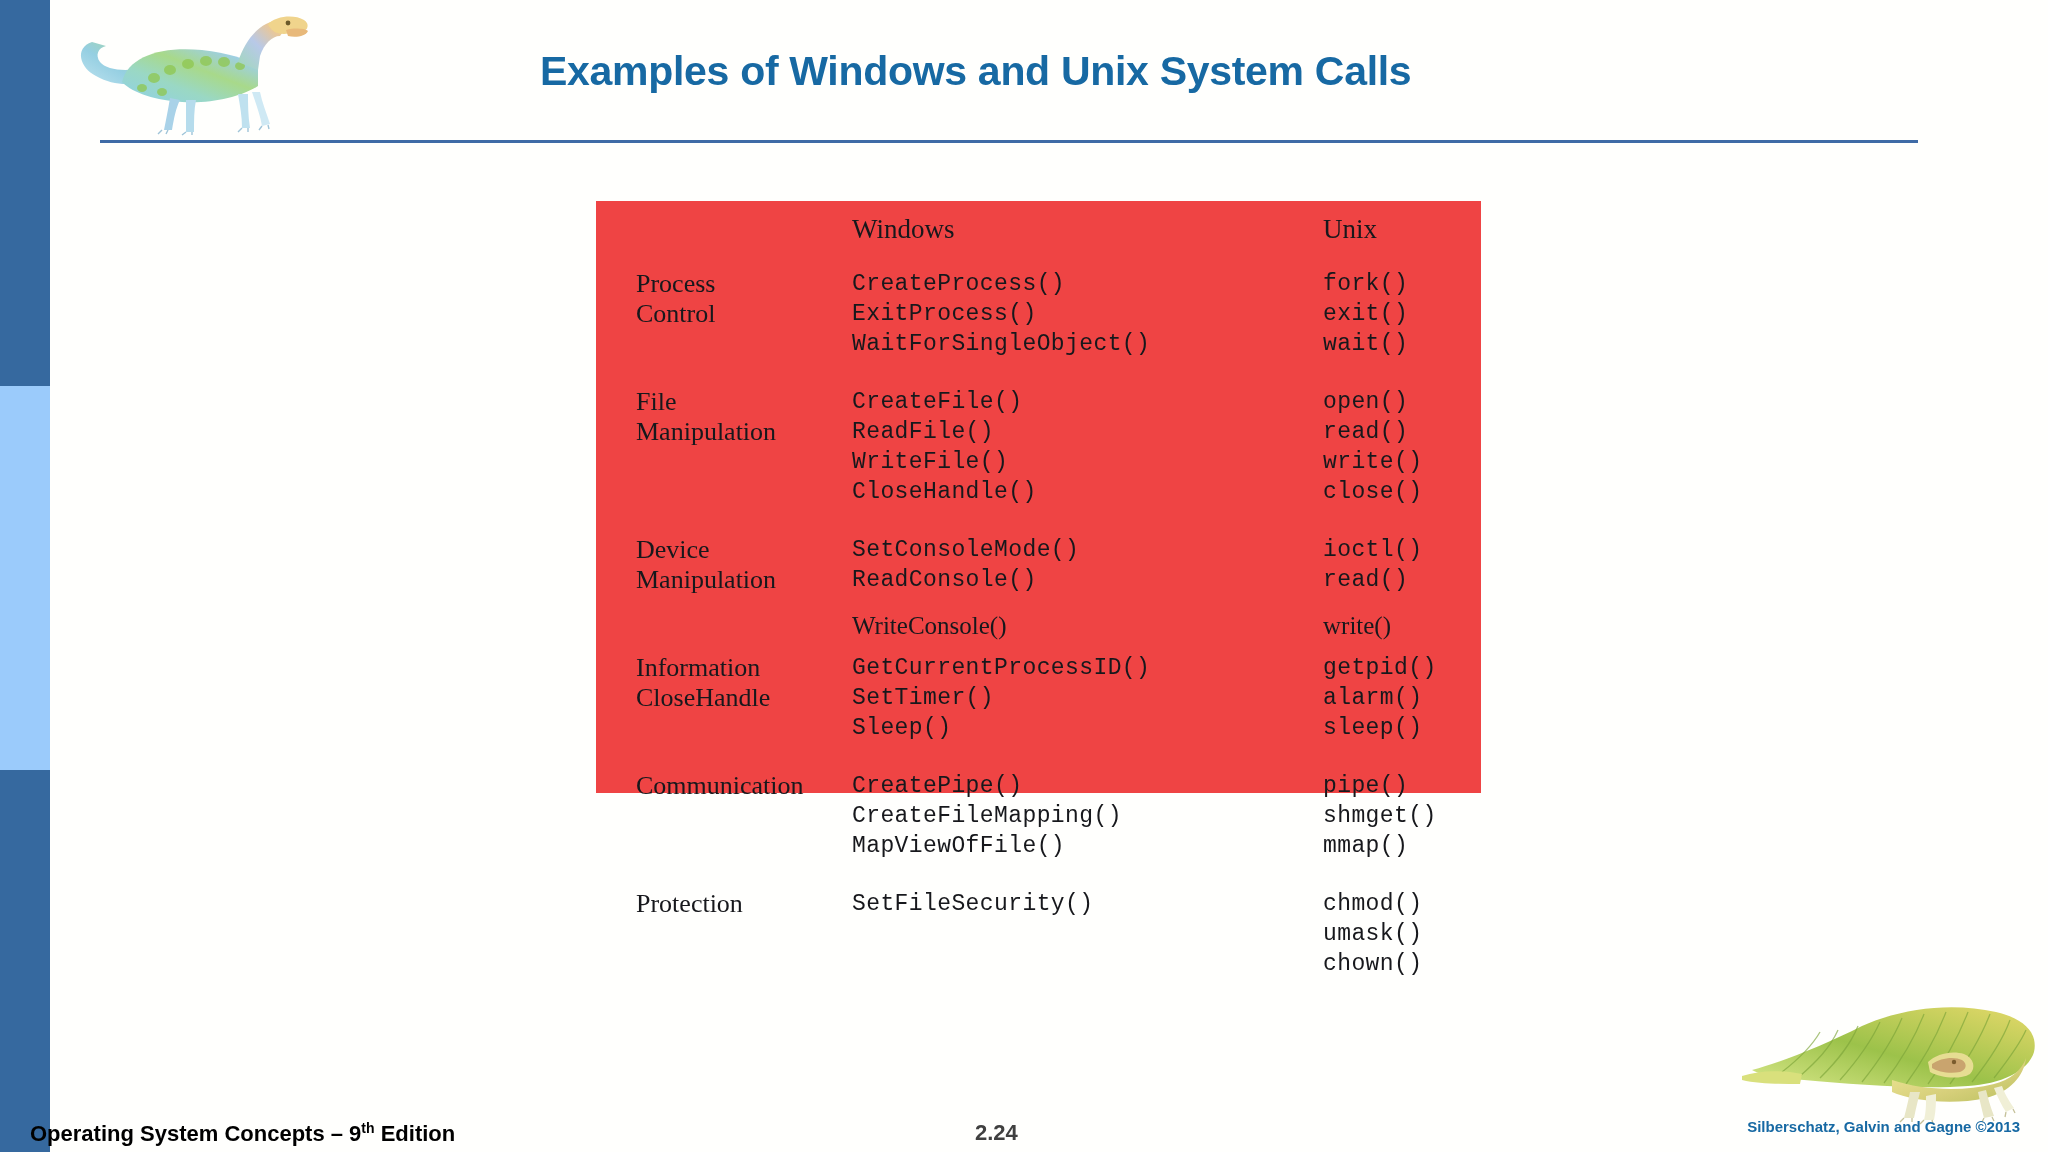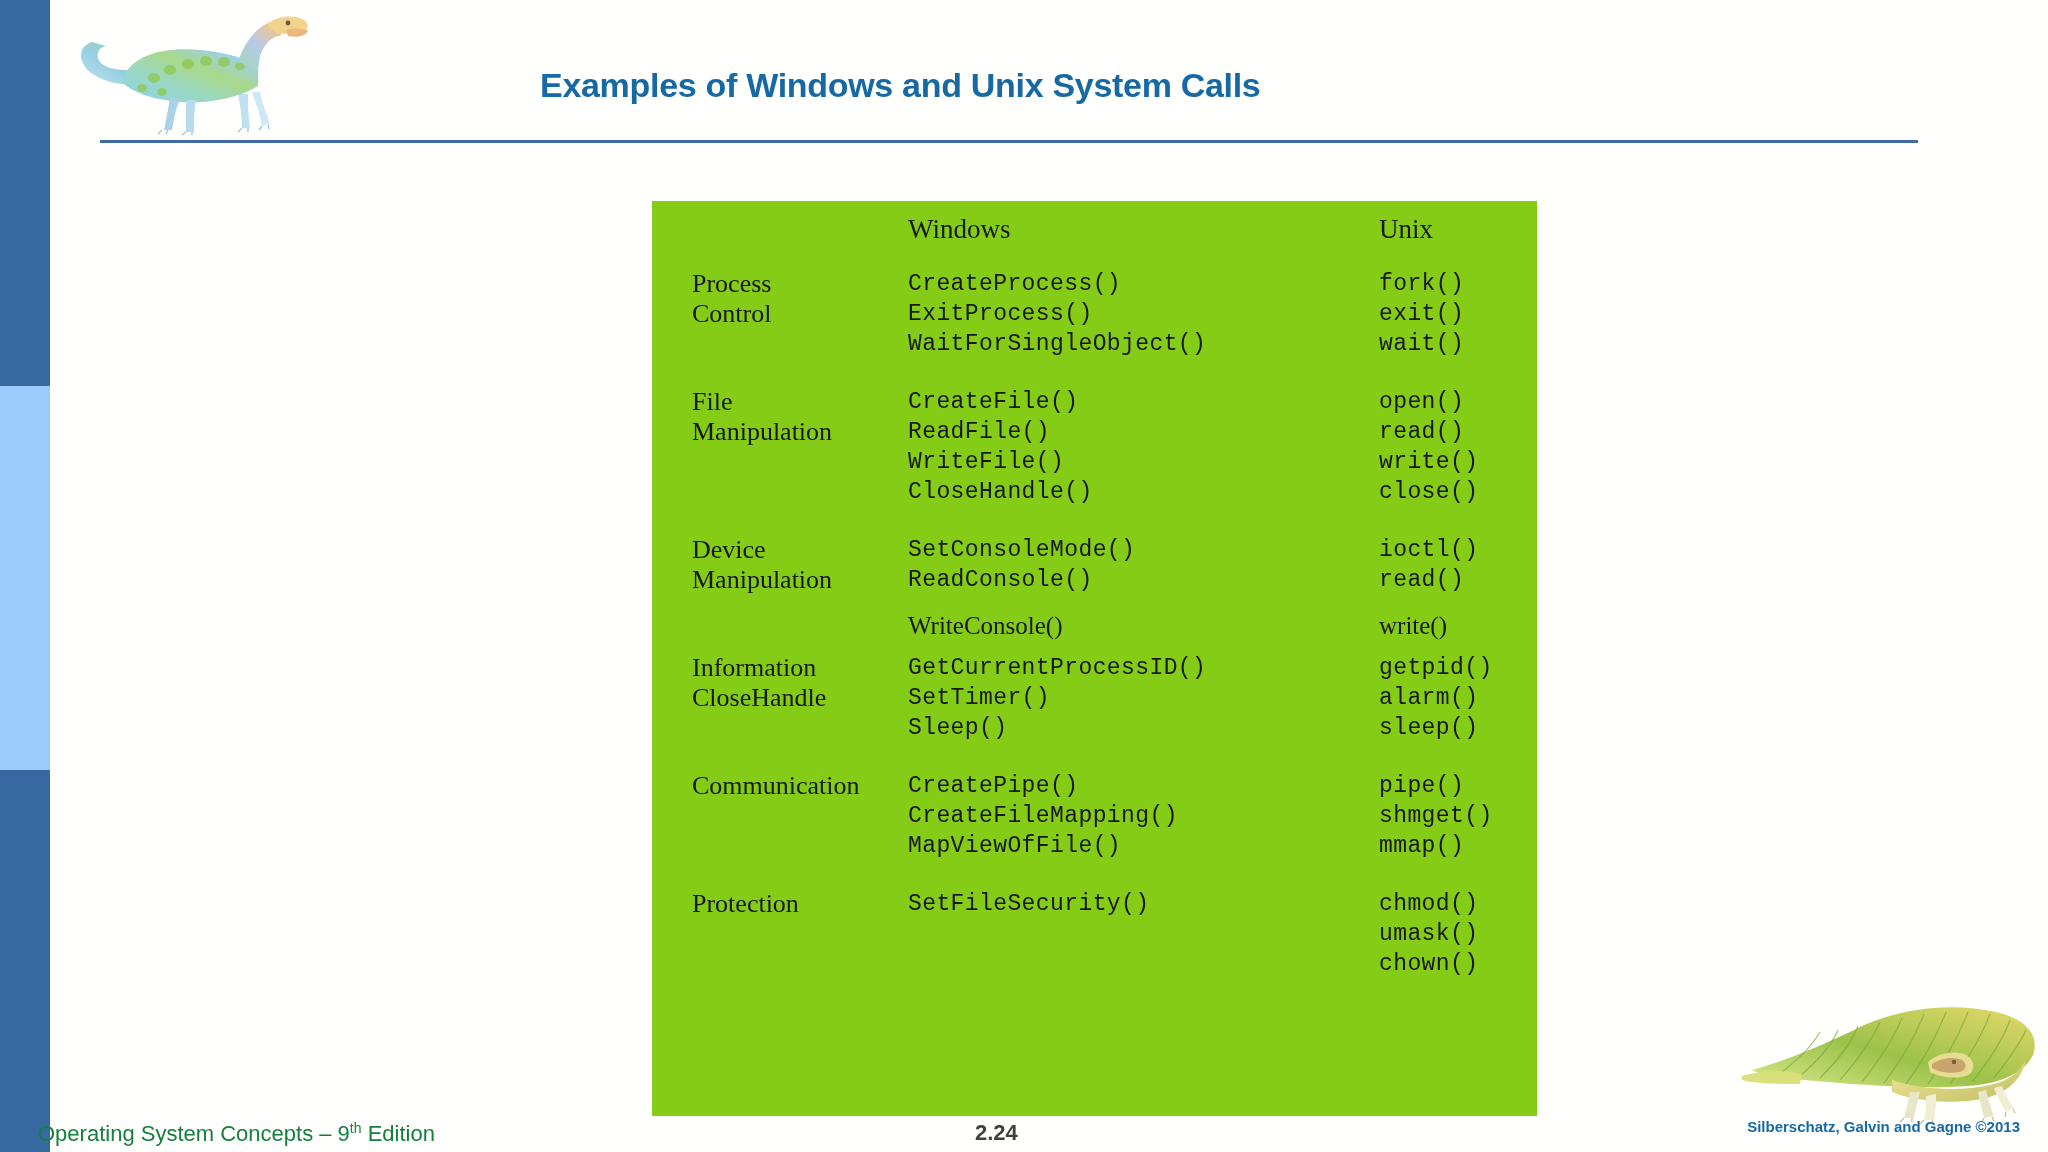--- a/index.html
+++ b/index.html
@@ -31,27 +31,26 @@
   .band-top    { top: 0;    height: 386px; background: #36699f; }
   .band-mid    { top: 386px; height: 384px; background: #9bcbfb; }
   .band-bottom { top: 770px; height: 382px; background: #36699f; }
 
   
   #slide-title {
     position: absolute;
     left: 540px;
     top: 48px;
     width: 1400px;
-    font-size: 34px;
+    font-size: 41px;
     font-weight: bold;
     color: #1769a3;
     letter-spacing: -0.3px;
     font-family: "Liberation Sans", sans-serif;
     white-space: nowrap;
-    margin-top: 18px;
   }
   #title-rule {
     position: absolute;
     left: 100px;
     top: 140px;
     width: 1818px;
     height: 3px;
     background: #3f6ba6;
   }
 
@@ -67,25 +66,25 @@
     position: absolute;
     left: 1742px;
     top: 1000px;
     width: 300px;
     height: 125px;
   }
 
   
   #syscall-panel {
     position: absolute;
-    left: 652px;
+    left: 596px;
     top: 201px;
     width: 885px;
-    height: 915px;
-    background: #84cc16;
+    height: 592px;
+    background: #ef4444;
   }
   .tbl {
     position: relative;
     width: 100%;
     height: 100%;
   }
   .col-head {
     position: absolute;
     font-family: "Liberation Serif", serif;
     font-size: 27px;
@@ -132,25 +131,25 @@
   .serif-call {
     font-family: "Liberation Serif", serif !important;
     font-size: 25px !important;
     letter-spacing: 0 !important;
     margin-top: 16px;
   }
 
   
   #footer-left {
     position: absolute;
-    left: 38px;
+    left: 30px;
     top: 1120px;
     font-size: 22px;
-    font-weight: normal;
-    color: #15803d;
+    font-weight: bold;
+    color: #000000;
     white-space: nowrap;
     z-index: 5;
   }
   #footer-left sup { font-size: 14px; }
   #footer-page {
     position: absolute;
     left: 975px;
     top: 1120px;
     font-size: 22px;
     font-weight: bold;

